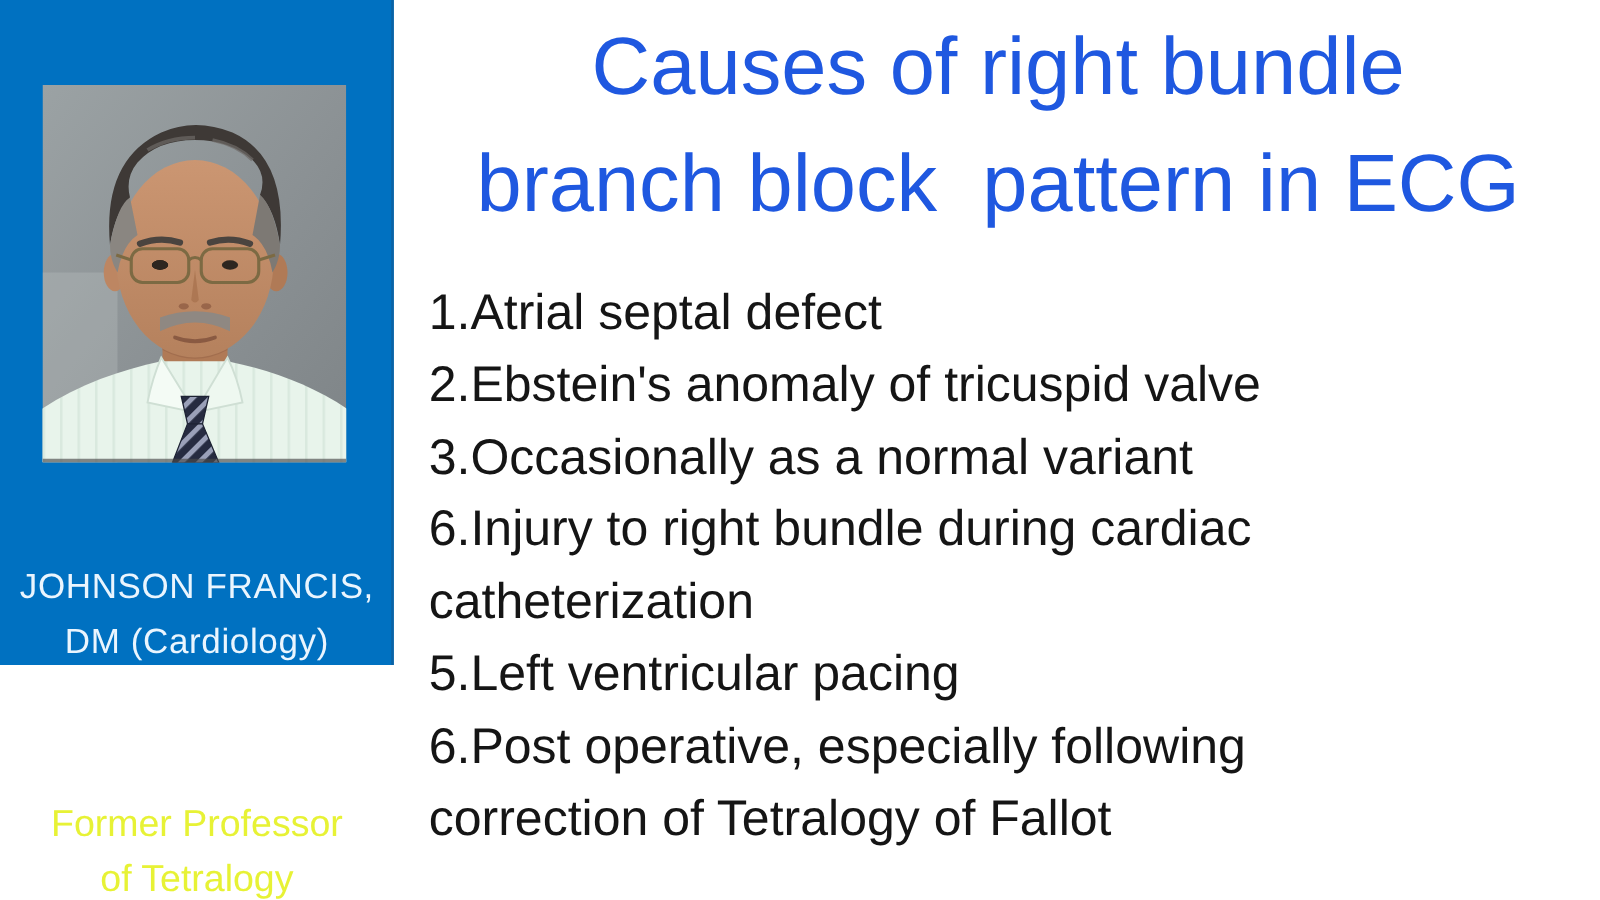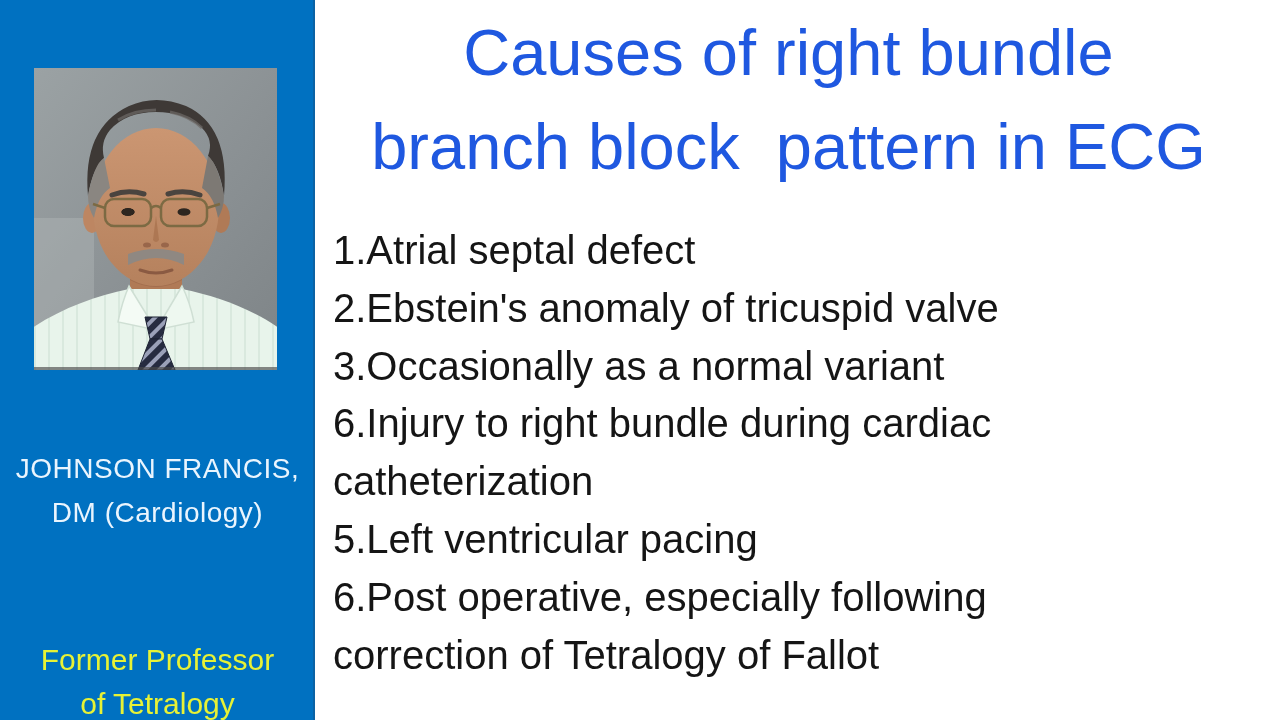--- a/index.html
+++ b/index.html
@@ -10,31 +10,31 @@
     --name-text:#EAF5FE;
     --role-text:#E7F235;
     --background:#FFFFFF;
   }
   *{margin:0;padding:0;box-sizing:border-box;}
   html,body{width:1280px;height:720px;overflow:hidden;}
   body{font-family:"Liberation Sans", sans-serif;background:var(--background);}
   .page{position:relative;width:1280px;height:720px;background:var(--background);overflow:hidden;}
 
   
-  .sidebar{position:absolute;left:0;top:0;width:315px;height:720px;
+  .sidebar{position:absolute;left:0;top:0;width:315px;height:532px;
     background:var(--sidebar-bg);border-right:2px solid var(--sidebar-edge);}
   .photo{position:absolute;left:34px;top:68px;width:243px;height:302px;}
   .photo svg{display:block;width:100%;height:100%;}
   .name-block{position:absolute;left:0;top:447px;width:315px;text-align:center;
     color:var(--name-text);font-size:28px;line-height:44px;letter-spacing:0.5px;}
   .role-block{position:absolute;left:0;top:638px;width:315px;text-align:center;
     color:var(--role-text);font-size:30px;line-height:44px;}
 
   
-  .content{position:absolute;left:307px;top:0;width:963px;height:625px;}
+  .content{position:absolute;left:317px;top:0;width:963px;height:625px;}
   .title{position:absolute;top:6px;left:0;width:100%;text-align:center;
     color:var(--title-text);font-weight:400;font-size:65px;line-height:94px;}
   .title-line{display:block;white-space:pre-wrap;}
   .causes{position:absolute;left:26px;top:222px;width:920px;
     color:var(--body-text);font-size:40px;line-height:57.8px;}
   .cause-line{white-space:pre-wrap;}
 </style>
 </head>
 <body>
 

